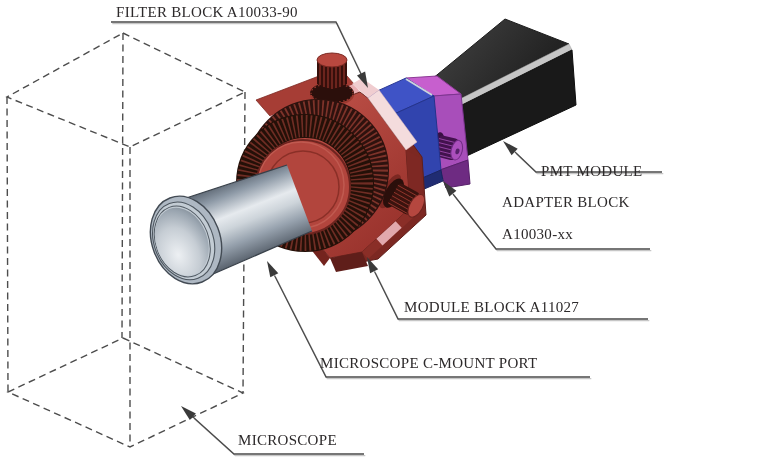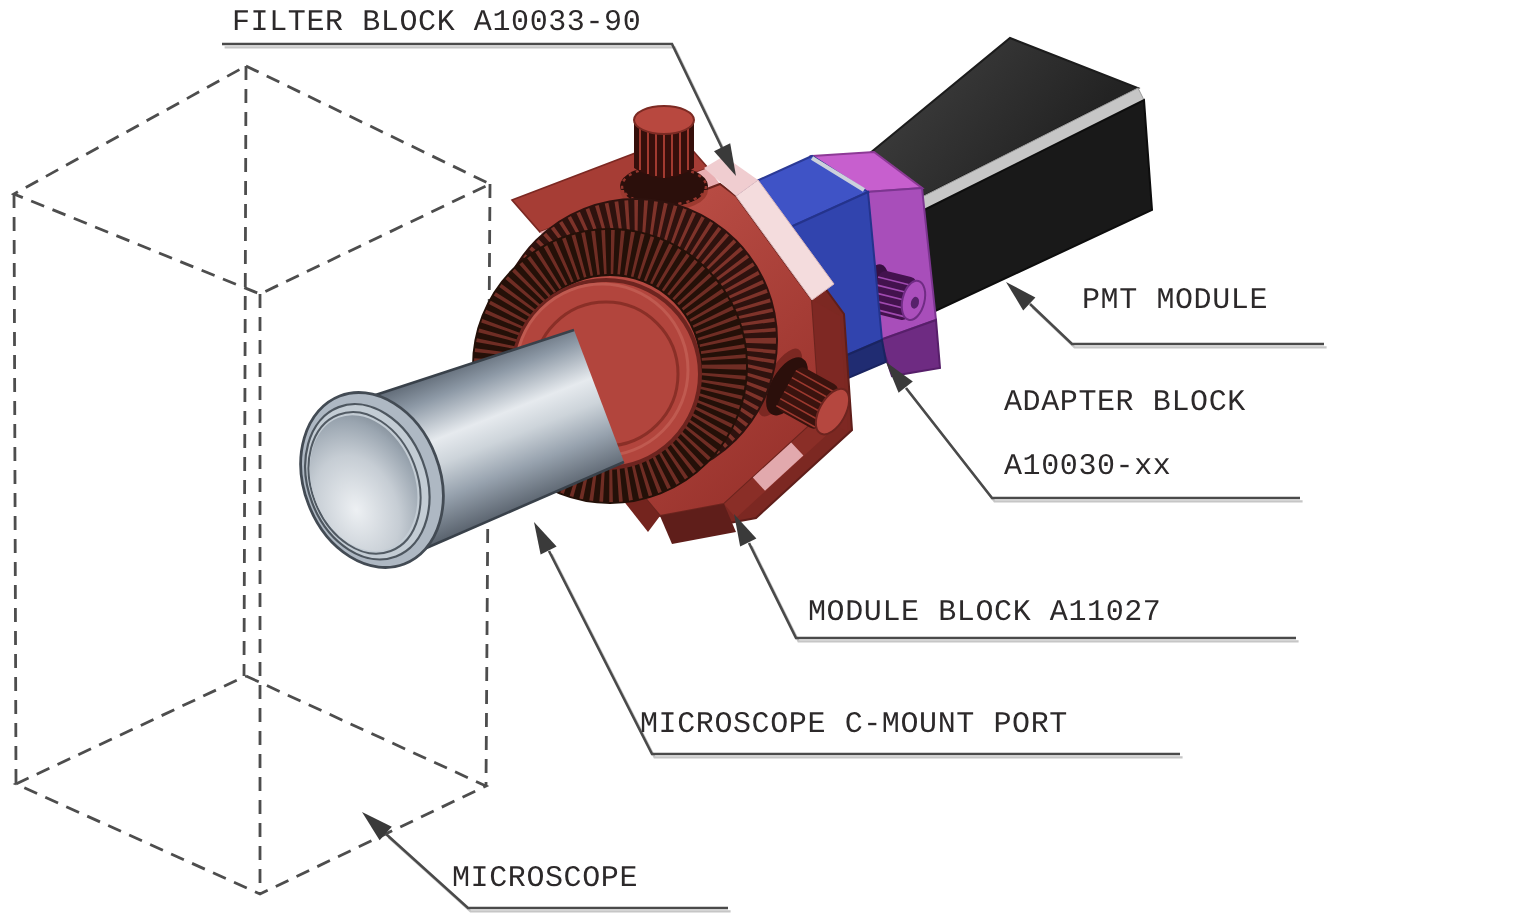--- a/index.html
+++ b/index.html
@@ -1,18 +1,18 @@
 <!DOCTYPE html>
 <html><head>
 <meta charset="utf-8">
 <style>
   html,body{margin:0;padding:0;background:#ffffff;}
   #stage{
     position:relative;width:768px;height:461px;background:#ffffff;overflow:hidden;
-    font-family:Liberation Mono, monospace;
+    font-family:Liberation Serif, serif;
   }
   #diagram-svg{position:absolute;left:0;top:0;}
   .callout{
     position:absolute;font-size:15px;letter-spacing:.3px;color:#2c292a;
     white-space:nowrap;line-height:18px;
   }
 </style>
 </head>
 <body>
 
@@ -180,20 +180,20 @@
     <polygon points="503,141 517.7,148.7 511.6,155.2"></polygon>
     <polygon points="443,181 456.4,190.8 449.3,196.4"></polygon>
     <polygon points="367,257 378.2,269.3 370.1,273.3"></polygon>
     <polygon points="267,261 278.3,273.2 270.3,277.3"></polygon>
     <polygon points="181,406 195.9,413.4 189.8,420.1"></polygon>
   </g>
 </svg>
 
 <div>
   <div class="callout" style="left:116px;top:3px">FILTER BLOCK A10033-90</div>
-  <div class="callout" style="left:541px;top:142px">PMT MODULE</div>
+  <div class="callout" style="left:541px;top:162px">PMT MODULE</div>
   <div class="callout" style="left:502px;top:193px">ADAPTER BLOCK</div>
   <div class="callout" style="left:502px;top:225px">A10030-xx</div>
   <div class="callout" style="left:404px;top:298px">MODULE BLOCK A11027</div>
   <div class="callout" style="left:320px;top:354px">MICROSCOPE C-MOUNT PORT</div>
-  <div class="callout" style="left:226px;top:431px">MICROSCOPE</div>
+  <div class="callout" style="left:238px;top:431px">MICROSCOPE</div>
 </div>
 </div>
 
 </body></html>

